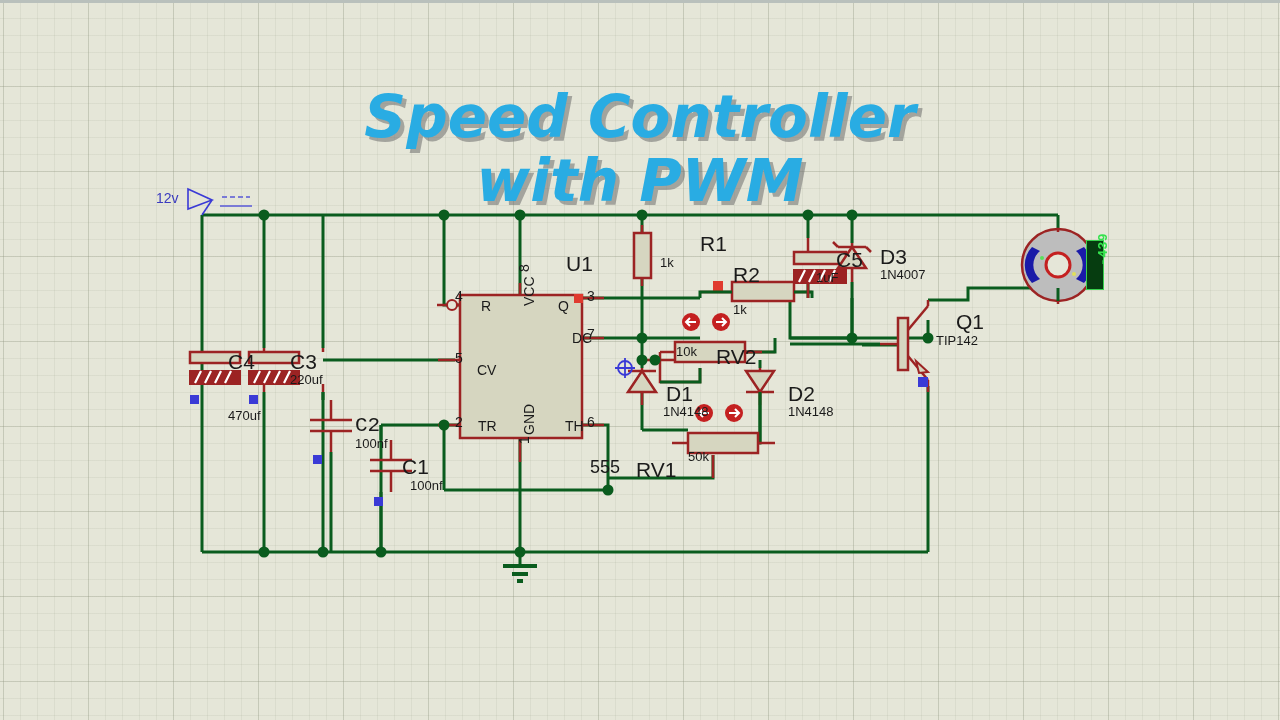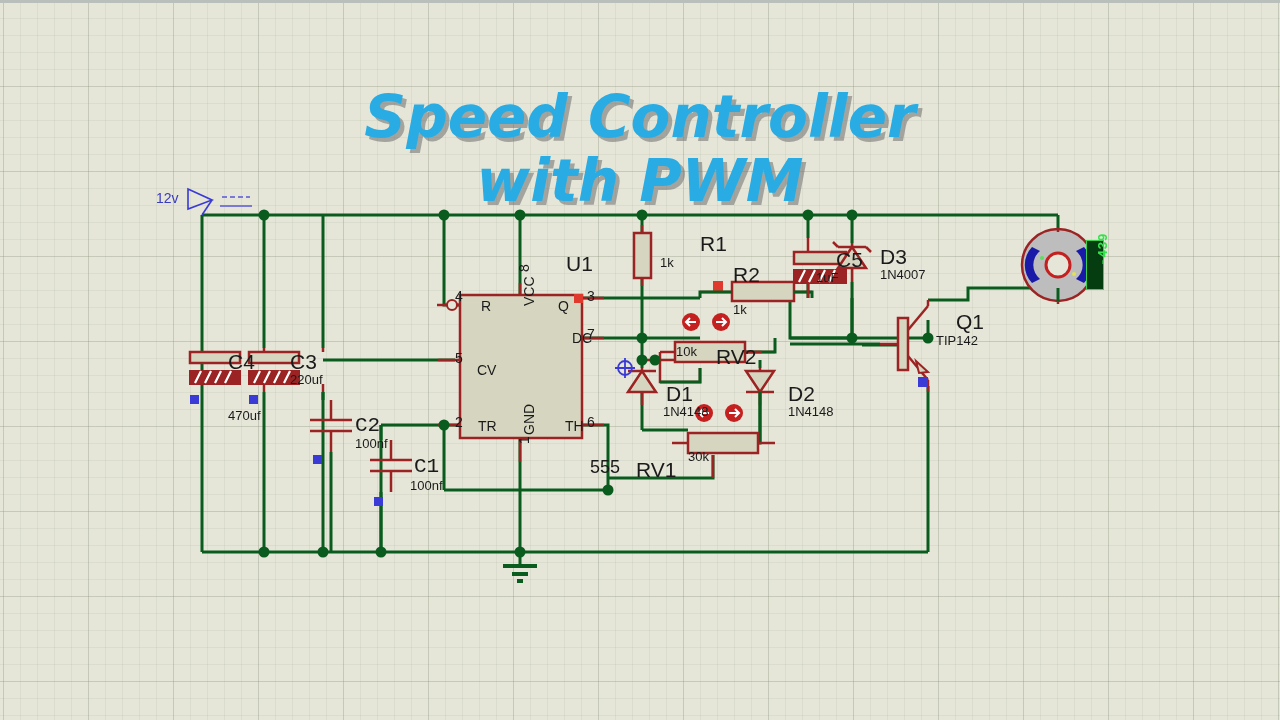--- a/index.html
+++ b/index.html
@@ -391,34 +391,34 @@
 
   <div class="lbl ref" style="left:228px; top:350px;text-align:right;">C4</div>
   <div class="lbl val" style="left:228px; top:372px;margin-top:36px;">470uf</div>
 
   <div class="lbl ref" style="left:290px; top:350px;">C3</div>
   <div class="lbl val" style="left:290px; top:372px;">220uf</div>
 
   <div class="lbl ref" style="left:355px; top:414px;font-family:Liberation Mono, monospace;">C2</div>
   <div class="lbl val" style="left:355px; top:436px;">100nf</div>
 
-  <div class="lbl ref" style="left:414px; top:455px;font-family:Liberation Mono, monospace;">C1</div>
+  <div class="lbl ref" style="left:402px; top:455px;">C1</div>
   <div class="lbl val" style="left:410px; top:478px;">100nf</div>
 
   <div class="lbl ref" style="left:836px; top:248px;">C5</div>
   <div class="lbl val" style="left:816px; top:270px;">1uF</div>
 
   <div class="lbl ref" style="left:660px; top:232px;margin-left:40px;">R1</div>
   <div class="lbl val" style="left:660px; top:255px;">1k</div>
 
   <div class="lbl ref" style="left:733px; top:263px;">R2</div>
   <div class="lbl val" style="left:733px; top:302px;">1k</div>
 
   <div class="lbl ref" style="left:636px; top:458px;">RV1</div>
-  <div class="lbl val" style="left:688px; top:449px;">30k</div>
+  <div class="lbl val" style="left:688px; top:449px;">50k</div>
 
   <div class="lbl ref" style="left:716px; top:345px;">RV2</div>
   <div class="lbl val" style="left:676px; top:344px;">10k</div>
 
   <div class="lbl ref" style="left:666px; top:382px;">D1</div>
   <div class="lbl val" style="left:663px; top:404px;">1N4148</div>
 
   <div class="lbl ref" style="left:788px; top:382px;">D2</div>
   <div class="lbl val" style="left:788px; top:404px;">1N4148</div>
 

